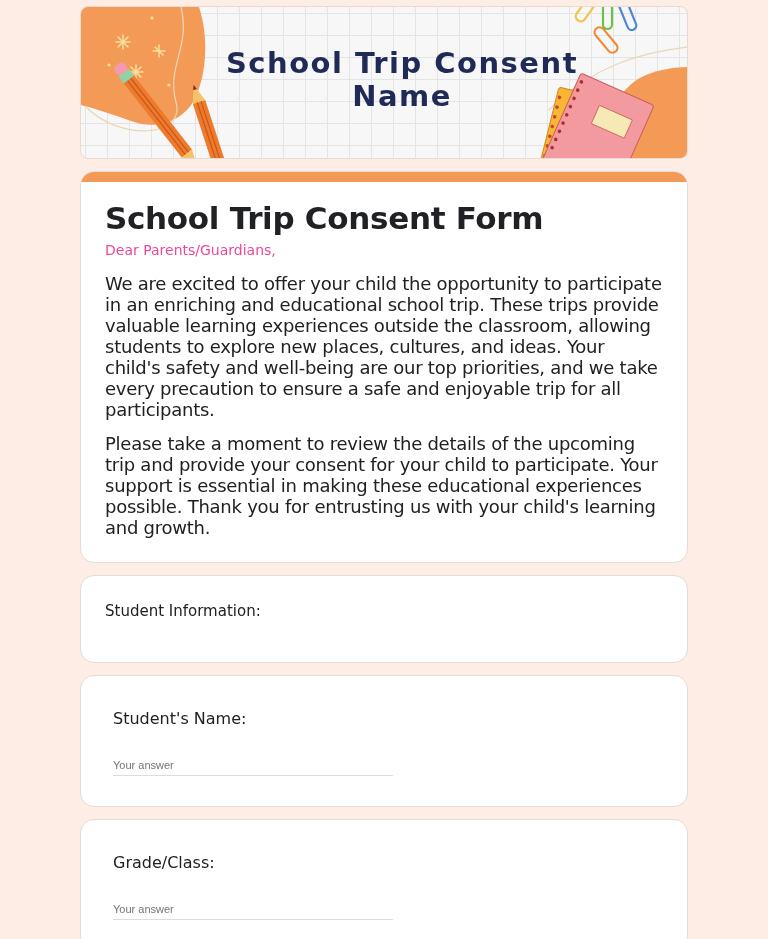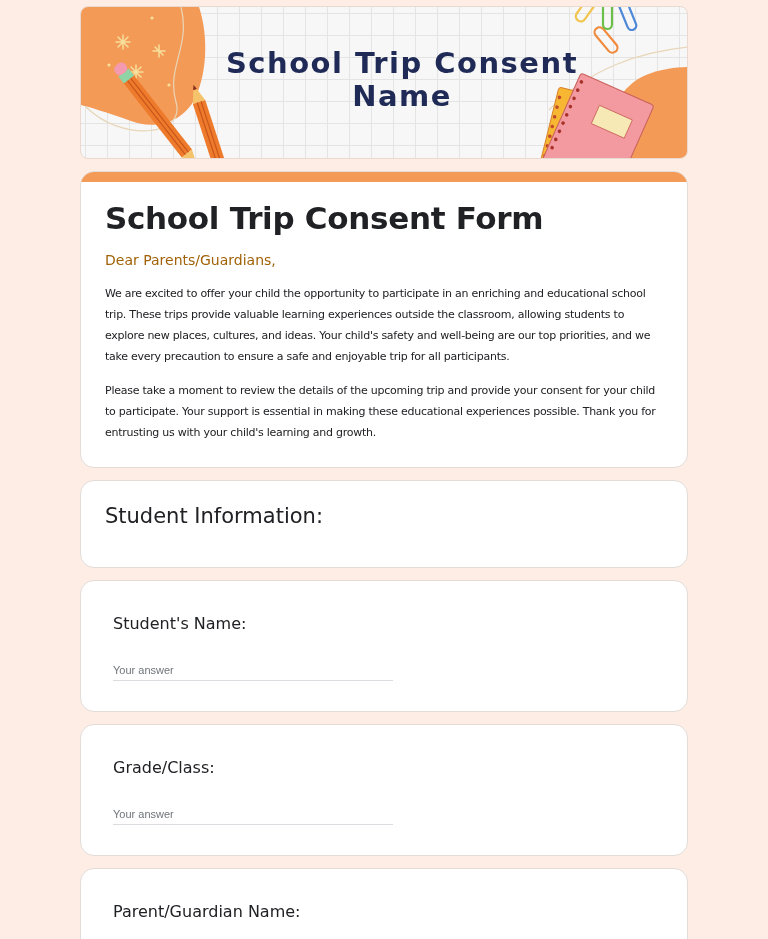--- a/index.html
+++ b/index.html
@@ -65,36 +65,36 @@
       font-family: "DejaVu Sans", sans-serif;
       font-size: 31px;
       line-height: 40px;
       color: #202124;
       margin-top: 4px;
       letter-spacing: -0.3px;
     }
     .greeting {
       font-size: 14px;
       line-height: 20px;
-      margin-top: 12px;
-      color: #a16207;
+      margin-top: 2px;
+      color: #ec4899;
     }
     .para {
-      font-size: 11px;
+      font-size: 18px;
       line-height: 21px;
       margin-top: 13px;
       color: #202124;
       letter-spacing: -0.25px;
     }
     .section-card {
       height: 88px;
       padding: 24px;
     }
     .section-title {
-      font-size: 21px;
+      font-size: 15px;
       line-height: 22px;
       margin-top: 0px;
       color: #202124;
     }
     .question-card {
       height: 132px;
       padding: 32px;
     }
     .question-label {
       font-size: 16px;

